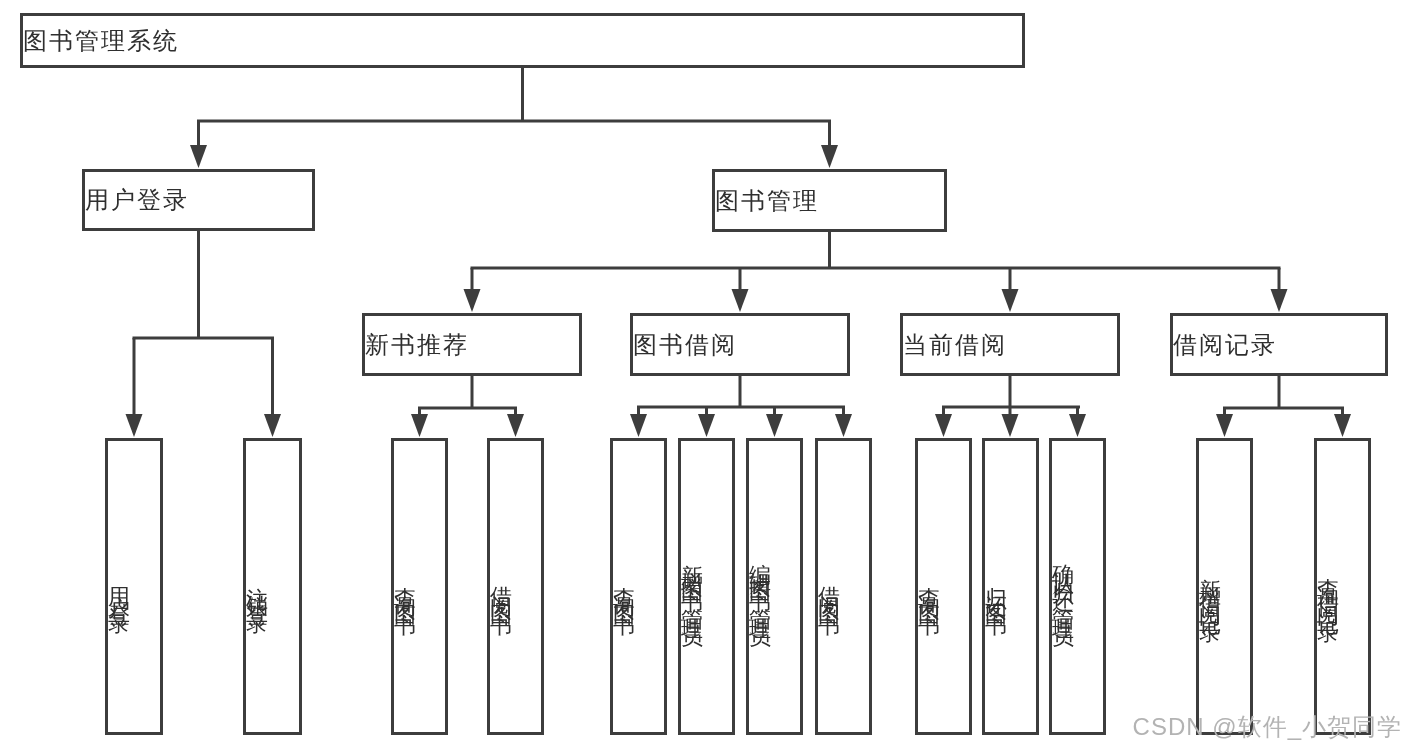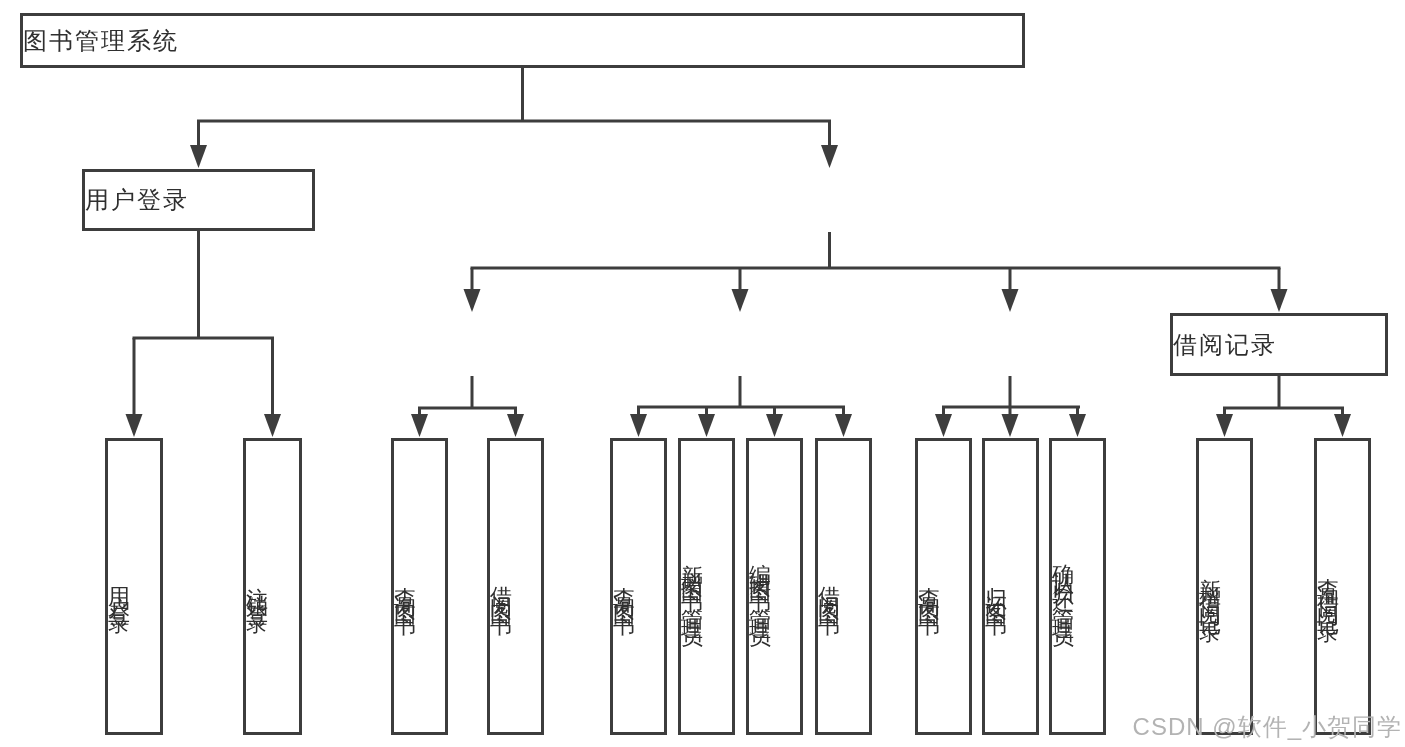--- a/index.html
+++ b/index.html
@@ -148,21 +148,33 @@
       <polygon points="1334,414 1351,414 1342.5,437"></polygon>
     </svg>
 
   <div class="box hbox root">
     <span>图书管理系统</span>
   </div>
 
   <div class="box hbox l2a">
     <span>用户登录</span>
   </div>
-
+  <div class="box hbox l2b">
+    <span>图书管理</span>
+  </div>
+
+  <div class="box hbox l3a">
+    <span>新书推荐</span>
+  </div>
+  <div class="box hbox l3b">
+    <span>图书借阅</span>
+  </div>
+  <div class="box hbox l3c">
+    <span>当前借阅</span>
+  </div>
   <div class="box hbox l3d">
     <span>借阅记录</span>
   </div>
 
   <div class="box vbox leaf g1a">
     <span class="vtext">用户登录</span>
   </div>
   <div class="box vbox leaf g1b">
     <span class="vtext">注销登录</span>
   </div>

